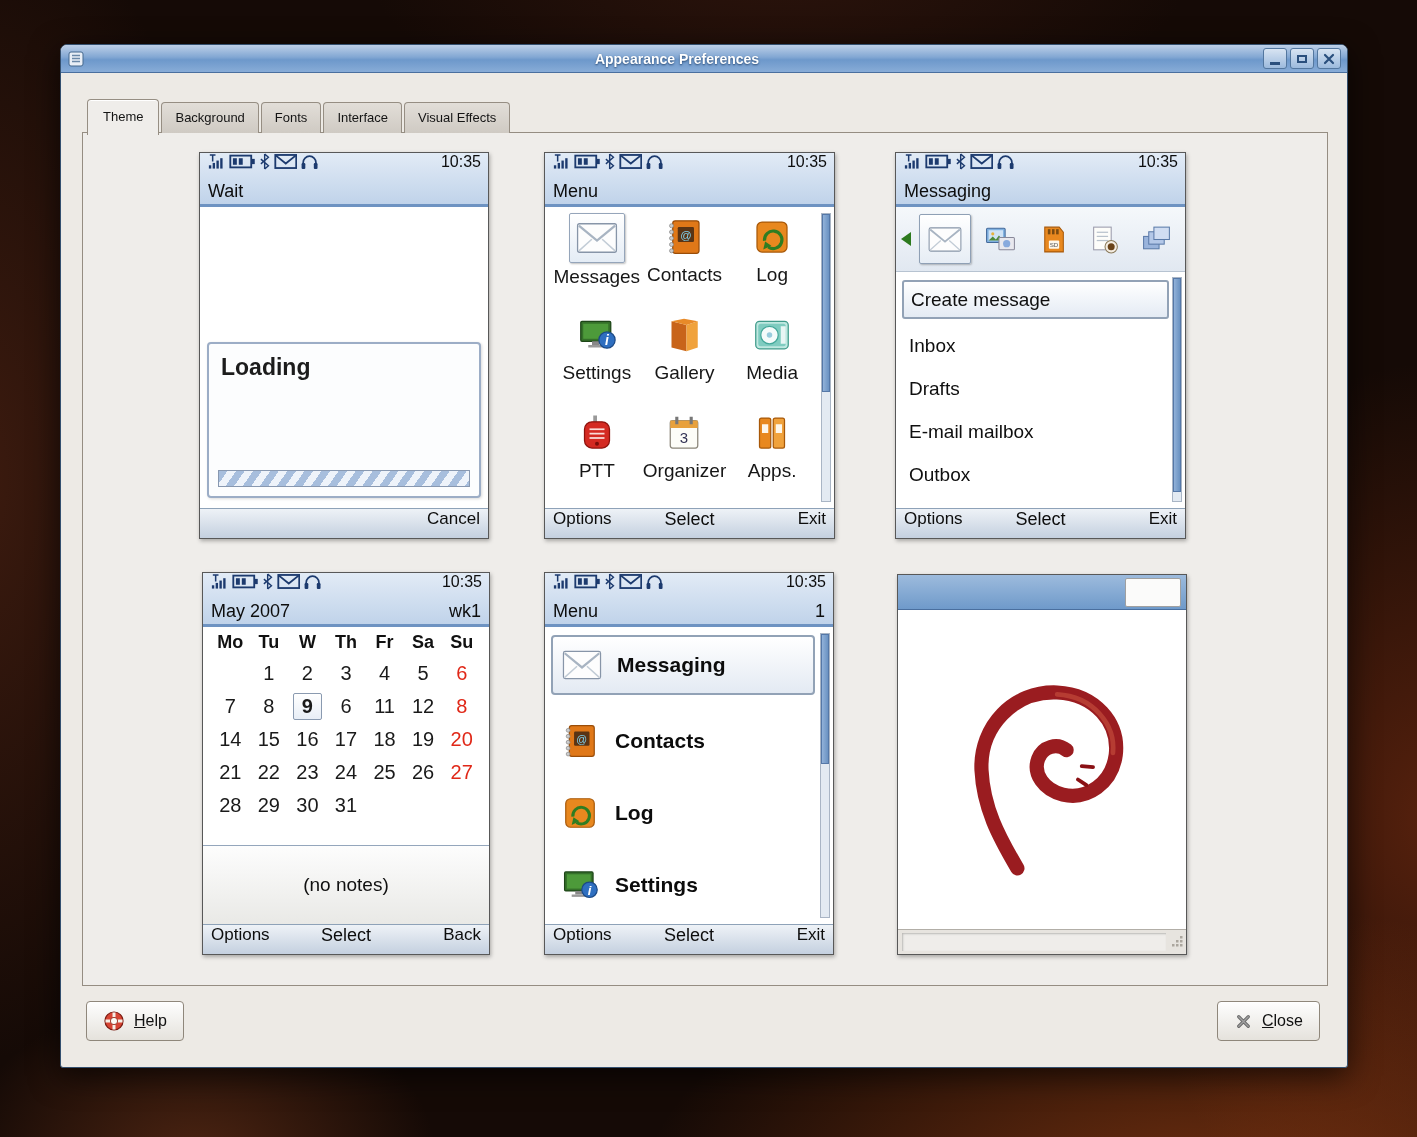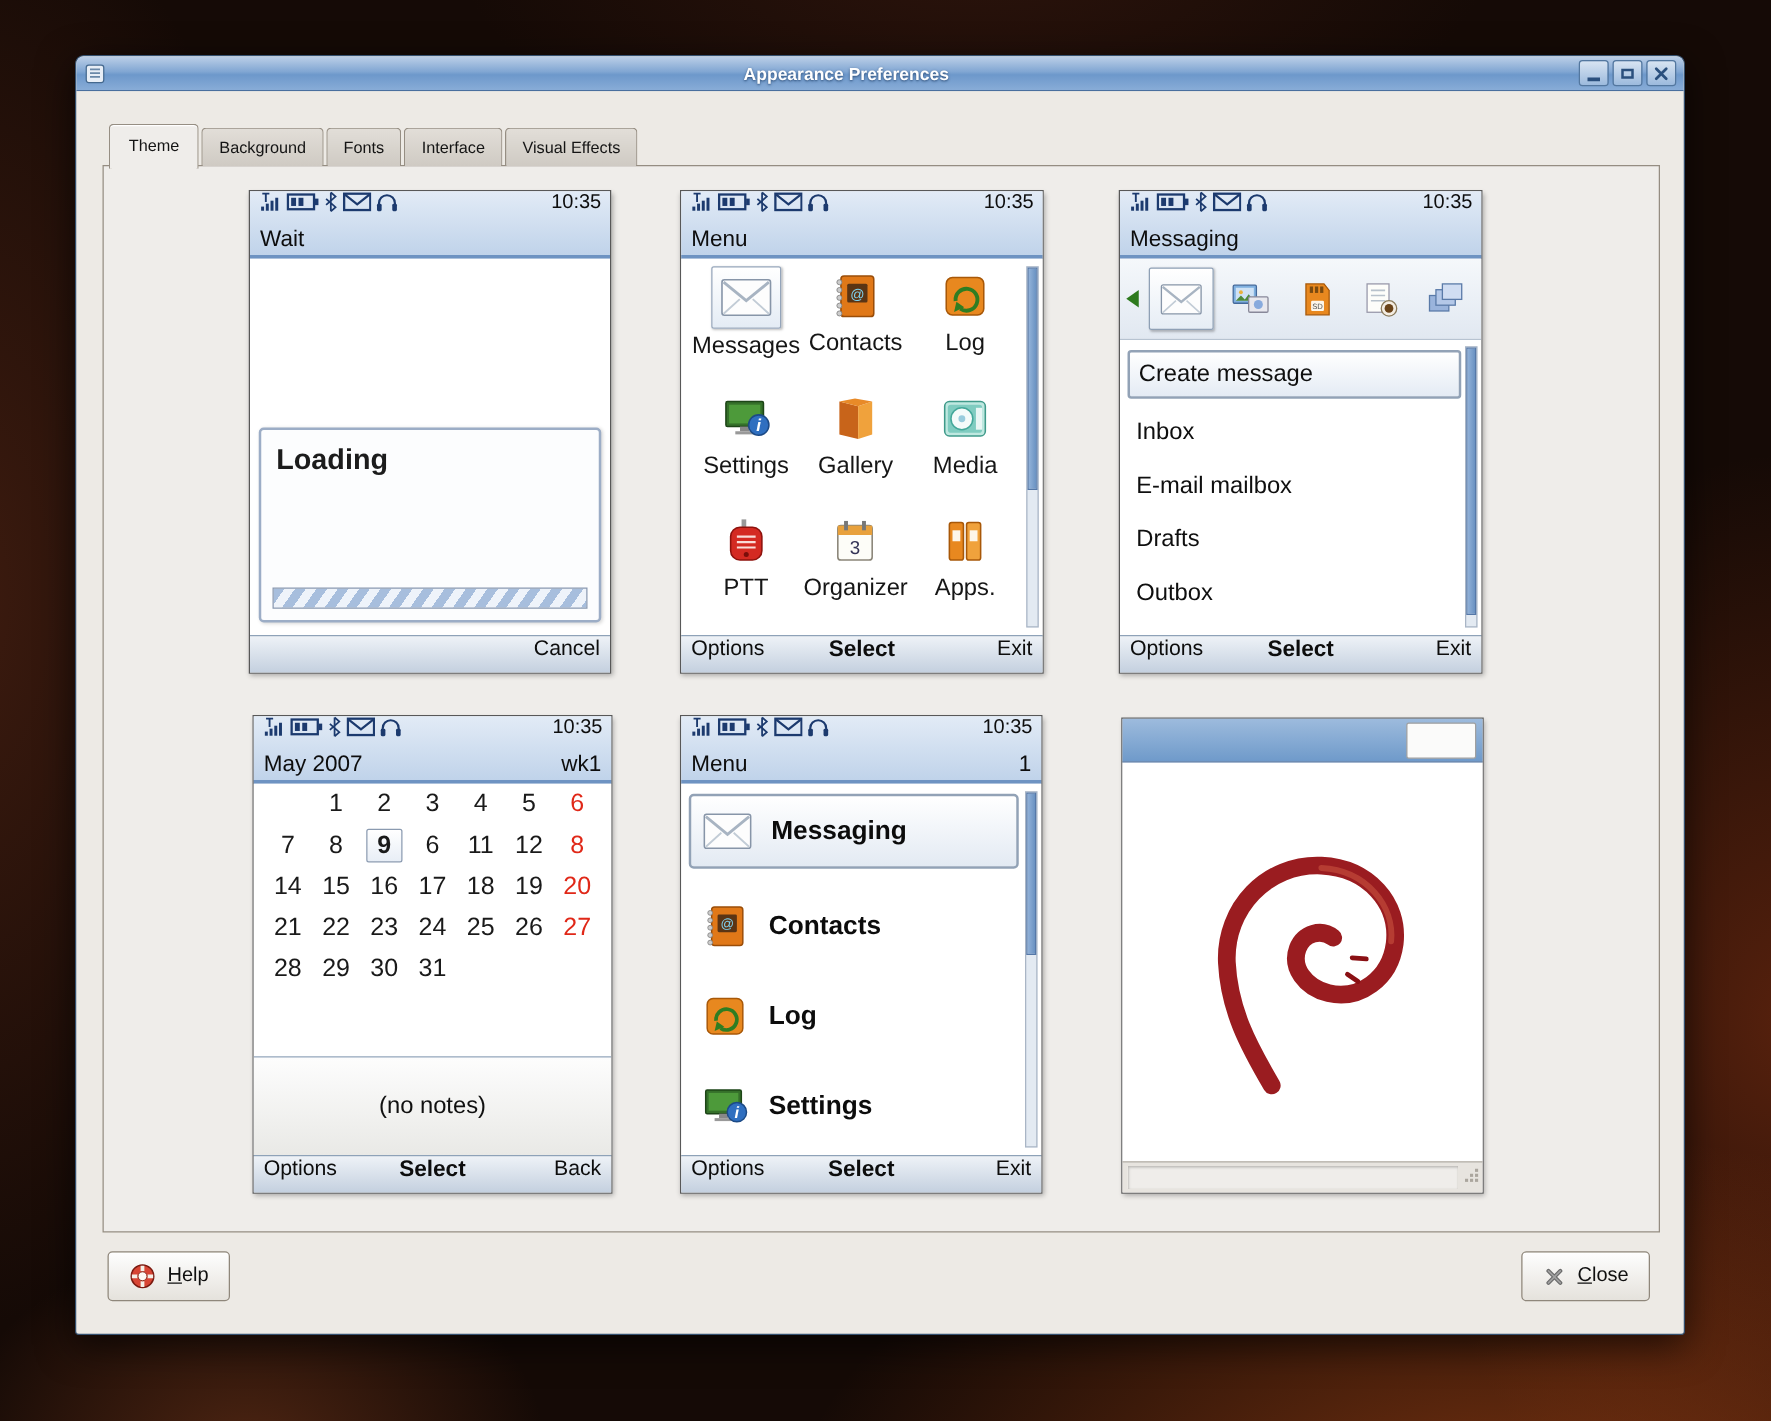--- a/index.html
+++ b/index.html
@@ -45,21 +45,21 @@
   .ph-status{height:26px;display:flex;align-items:flex-start;padding:0 7px}
   .st-ics{display:flex;gap:3px;align-items:center}
   .st-ic svg{height:17px;width:auto;display:block}
   .ph-time{margin-left:auto;font-size:16px;color:#0d0d0d}
   .ph-title{height:25px;display:flex;align-items:center;padding:0 8px;font-size:18px;color:#0d0d0d}
   .ph-title .right{margin-left:auto}
   .ph-body{flex:1;position:relative;background:#fff;overflow:hidden;display:flex;flex-direction:column}
   .ph-soft{height:29px;flex:none;background:linear-gradient(#eef2f7,#c4d0df);
     border-top:1px solid #8ea2b8;display:flex;align-items:flex-start;padding:0 8px;font-size:17px;color:#0d0d0d}
   .ph-soft .l{width:82px;text-align:left}
-  .ph-soft .c{flex:1;text-align:center;font-weight:bold;font-size:18px}
+  .ph-soft .c{flex:1;text-align:center;font-weight:normal;font-size:18px}
   .ph-soft .r{width:82px;text-align:right}
   
   .scroll{position:absolute;right:3px;width:8px;background:#e3eaf2;border:1px solid #a9b5c5}
   .thumb{position:absolute;left:0;right:0;background:linear-gradient(90deg,#92b2d9,#6a92c2);border:1px solid #5578a8;box-sizing:border-box}
   
   .load-box{position:absolute;left:7px;right:7px;bottom:10px;height:152px;
     border:2px solid #9cadc6;border-radius:4px;background:#fcfdfe;box-shadow:1px 1px 3px rgba(0,0,0,.15)}
   .load-title{padding:10px 12px;font-size:23px;font-weight:600;color:#1c1c1c}
   .load-bar{position:absolute;left:9px;right:9px;bottom:9px;height:15px;border:1px solid #8898b0;
     background:repeating-linear-gradient(125deg,#a7bedd 0 7px,#eef3fa 7px 14px)}
@@ -485,22 +485,22 @@
                   <rect x="8" y="8.5" width="15" height="12" fill="#b4c8e8" stroke="#5a7aa8"></rect>
                   <rect x="13" y="4" width="15" height="12" fill="#d0ddf2" stroke="#5a7aa8"></rect>
                 </svg>
               </div>
             </span>
 
         </div>
         <div class="m-list" id="msg-list">
             <div class="m-item selected">Create message</div>
             <div class="m-item">Inbox</div>
+            <div class="m-item">Drafts</div>
             <div class="m-item">E-mail mailbox</div>
-            <div class="m-item">Drafts</div>
             <div class="m-item">Outbox</div>
           </div>
         <div class="scroll" style="top:70px;bottom:6px">
           <div class="thumb" style="top:0;height:96%"></div>
         </div>
       </div>
       <div class="ph-soft">
         <span class="l">Options</span>
         <span class="c">Select</span>
         <span class="r">Exit</span>
@@ -548,20 +548,29 @@
               </span>
             </span>
           <span class="ph-time">10:35</span>
         </div>
         <div class="ph-title">
           <span>May 2007</span>
           <span class="right">wk1</span>
         </div>
       </div>
       <div class="ph-body">
+        <div class="cal-days" id="cal-days">
+            <div>Mo</div>
+            <div>Tu</div>
+            <div>W</div>
+            <div>Th</div>
+            <div>Fr</div>
+            <div>Sa</div>
+            <div>Su</div>
+          </div>
         <div class="cal-weeks" id="cal-weeks">
             <div class="cal-row">
               <div class="day"></div>
               <div class="day">1</div>
               <div class="day">2</div>
               <div class="day">3</div>
               <div class="day">4</div>
               <div class="day">5</div>
               <div class="day red">6</div>
             </div>

